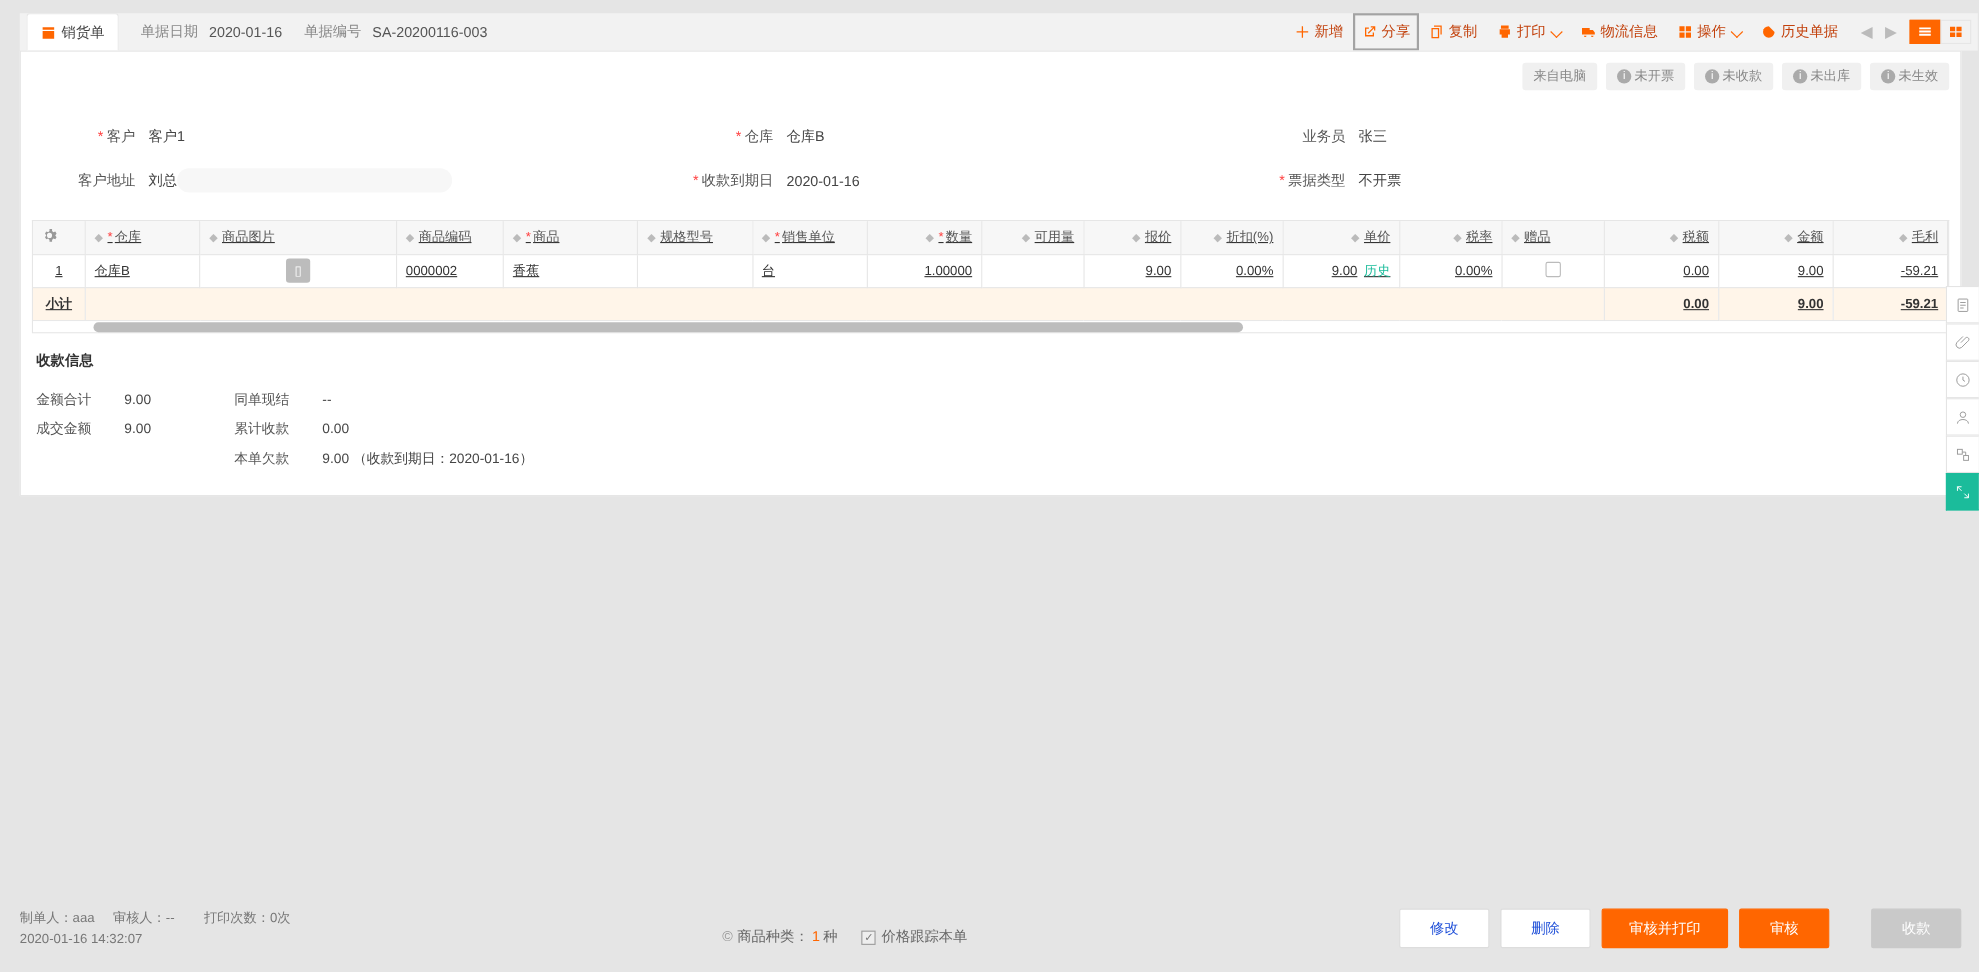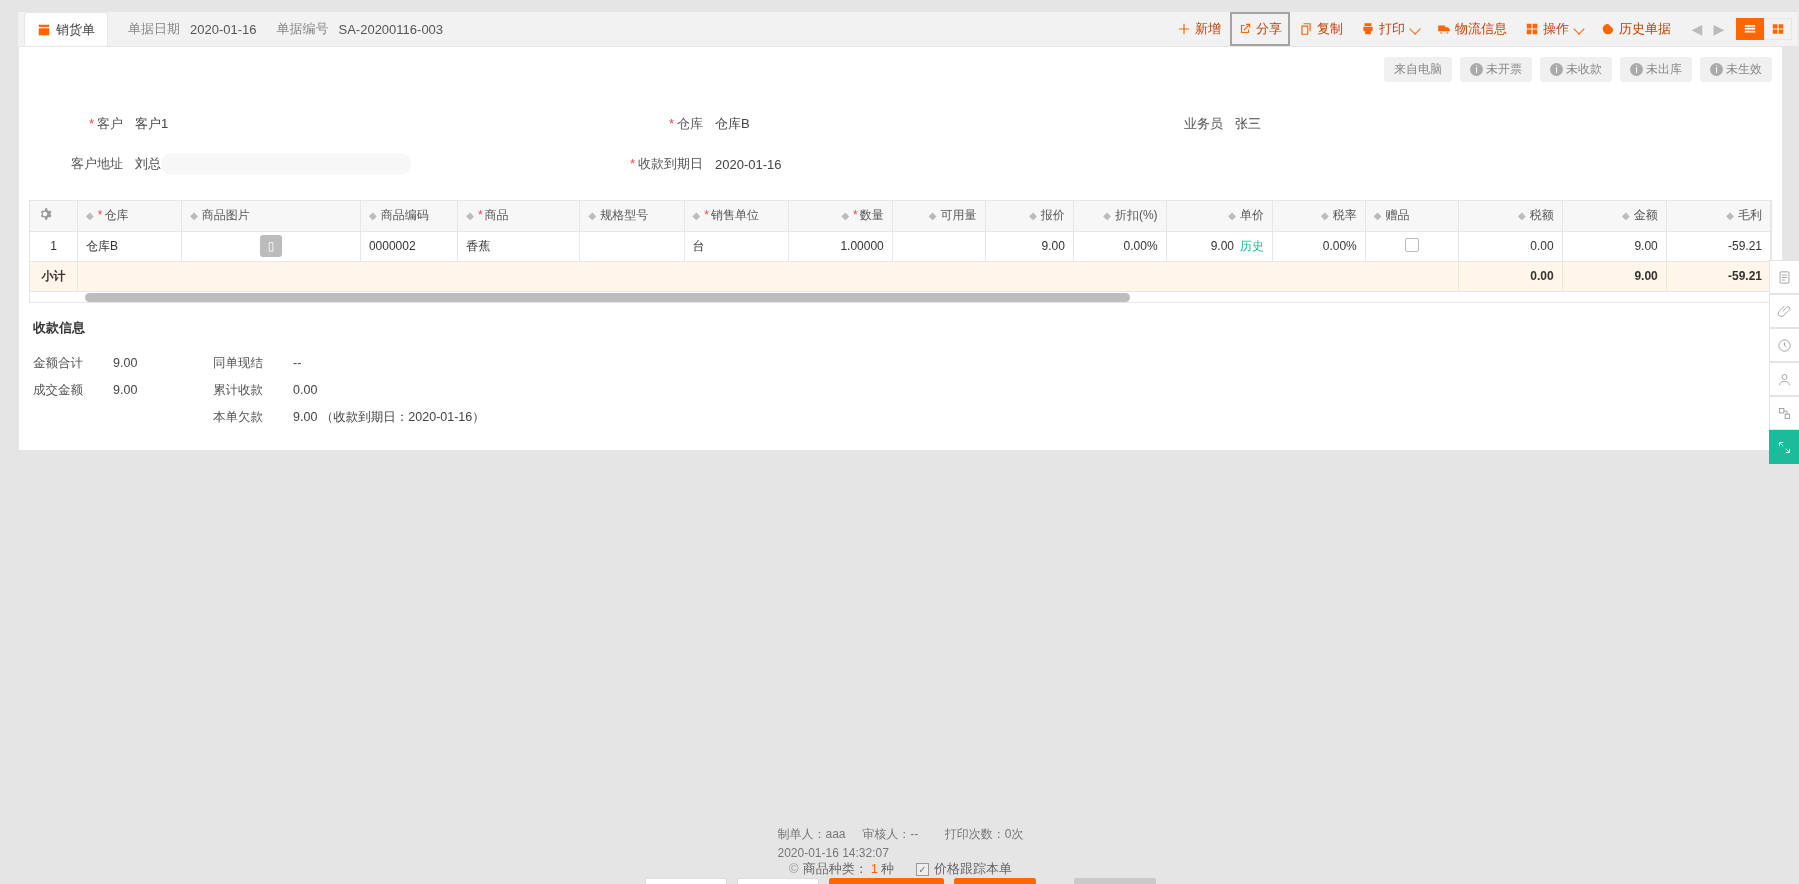--- a/index.html
+++ b/index.html
@@ -43,21 +43,21 @@
   .fld.col2{width:520px;}
   .fld.col3{width:420px;}
   .fld .lab{width:90px;text-align:right;color:#555;}
   .fld .lab .req{color:#f44;margin-right:3px;}
   .fld .val{margin-left:12px;color:#444;}
   .blur{display:inline-block;width:250px;height:22px;border-radius:11px;background:#f7f7f7;}
   .link-add{color:#f60;cursor:pointer;display:inline-flex;align-items:center;gap:3px;margin-left:12px;}
   .link-add .plus{width:13px;height:13px;border-radius:50%;background:#f60;color:#fff;font-size:11px;display:inline-flex;align-items:center;justify-content:center;}
 
   
-  .tbl-wrap{margin:8px 10px 0 10px;border:1px solid #e6e6e6;border-bottom:none;position:relative;}
+  .tbl-wrap{margin:8px 10px 0 10px;border:1px solid #e6e6e6;border-bottom:none;position:relative;text-decoration:underline;}
   .tbl{width:100%;border-collapse:collapse;table-layout:fixed;}
   .tbl th,.tbl td{border-bottom:1px solid #e6e6e6;border-right:1px solid #e6e6e6;height:30px;padding:0 8px;font-size:12px;white-space:nowrap;overflow:hidden;text-overflow:ellipsis;}
   .tbl th{background:#f7f7f7;font-weight:normal;color:#555;text-align:left;}
   .tbl th .req{color:#f44;margin-right:2px;}
   .tbl th .sort{color:#bbb;margin-right:4px;font-size:10px;display:inline-block;}
   .tbl tr.subtotal td{background:#fff5e9;font-weight:bold;color:#333;}
   .tbl td.r,.tbl th.r{text-align:right;}
   .tbl td.c{text-align:center;}
   .gear{width:14px;height:14px;display:inline-block;}
   .imgph{display:inline-flex;width:22px;height:22px;background:#bcbcbc;border-radius:3px;align-items:center;justify-content:center;color:#fff;font-size:12px;}
@@ -76,21 +76,21 @@
   .pay-col .line .val{margin-left:8px;color:#444;}
   .debt-red{color:#e33;}
 
   
   .rail{position:absolute;right:0;top:260px;width:30px;display:flex;flex-direction:column;}
   .rail .ritem{width:30px;height:34px;background:#fff;border:1px solid #e4e4e4;border-right:none;display:flex;align-items:center;justify-content:center;color:#999;cursor:pointer;}
   .rail .ritem.active{background:#1bbc9b;color:#fff;border-color:#1bbc9b;}
   .rail .ritem svg{width:15px;height:15px;fill:none;stroke:currentColor;stroke-width:1.4;}
 
   
-  .footer{position:absolute;left:18px;right:16px;bottom:8px;height:50px;display:flex;align-items:center;justify-content:space-between;flex-direction:column;}
+  .footer{position:absolute;left:18px;right:16px;bottom:8px;height:50px;display:flex;justify-content:space-between;}
   .footer .meta{color:#777;font-size:12px;}
   .footer .meta .line2{margin-top:3px;}
   .footer .mid{display:flex;align-items:center;gap:22px;color:#666;font-size:13px;}
   .footer .mid .ico{color:#999;margin-right:4px;}
   .footer .mid .cnt{color:#f60;margin:0 3px;}
   .footer .mid .cb{width:13px;height:13px;border:1px solid #999;background:#eee;display:inline-flex;align-items:center;justify-content:center;margin-right:5px;color:#777;font-size:10px;}
   .footer .btns{display:flex;gap:10px;}
   .footer .btns button{height:36px;min-width:82px;border:1px solid #ddd;background:#fff;color:#1d4ed8;border-radius:2px;font-size:13px;cursor:pointer;padding:0 16px;}
   .footer .btns button.primary{background:#f60;border-color:#f60;color:#fff;}
   .footer .btns button.primary-wide{background:#f60;border-color:#f60;color:#fff;padding:0 24px;}
@@ -240,20 +240,24 @@
       </div>
       <div class="frow">
         <div class="fld col1">
             <span class="lab"><span>客户地址</span></span>
             <span class="val">刘总</span>
             <span class="blur"></span>
           </div>
         <div class="fld col2">
             <span class="lab"><span class="req">*</span><span>收款到期日</span></span>
             <span class="val">2020-01-16</span>
+          </div>
+        <div class="fld col3">
+            <span class="lab"><span class="req">*</span><span>票据类型</span></span>
+            <span class="val">不开票</span>
           </div>
       </div>
     </div>
 
     <div class="tbl-wrap">
       <table class="tbl">
         <colgroup>
           <col style="width:42px">
             <col style="width:92px">
             <col style="width:158px">

